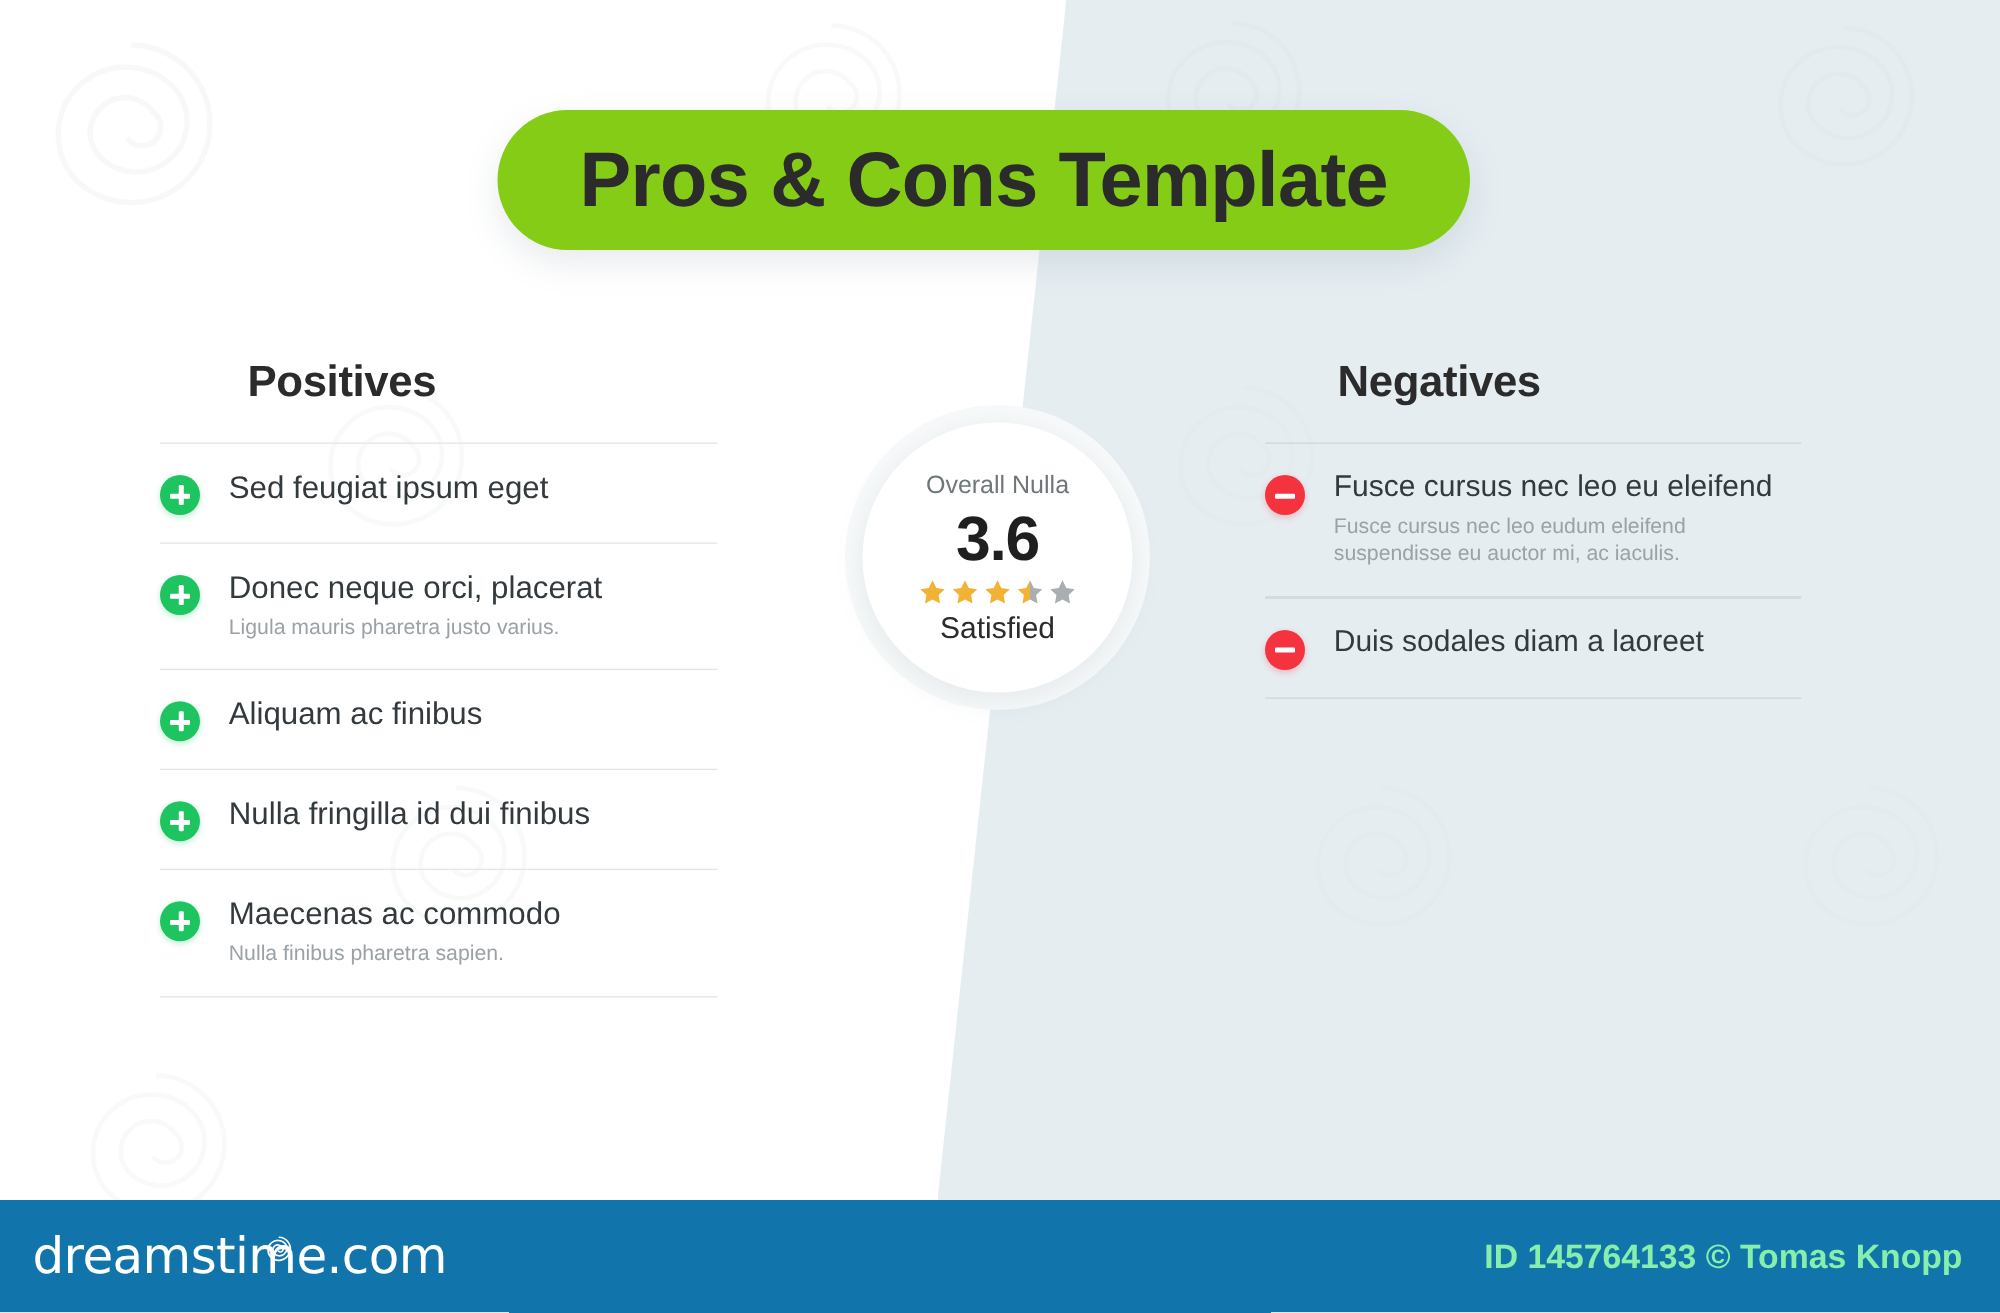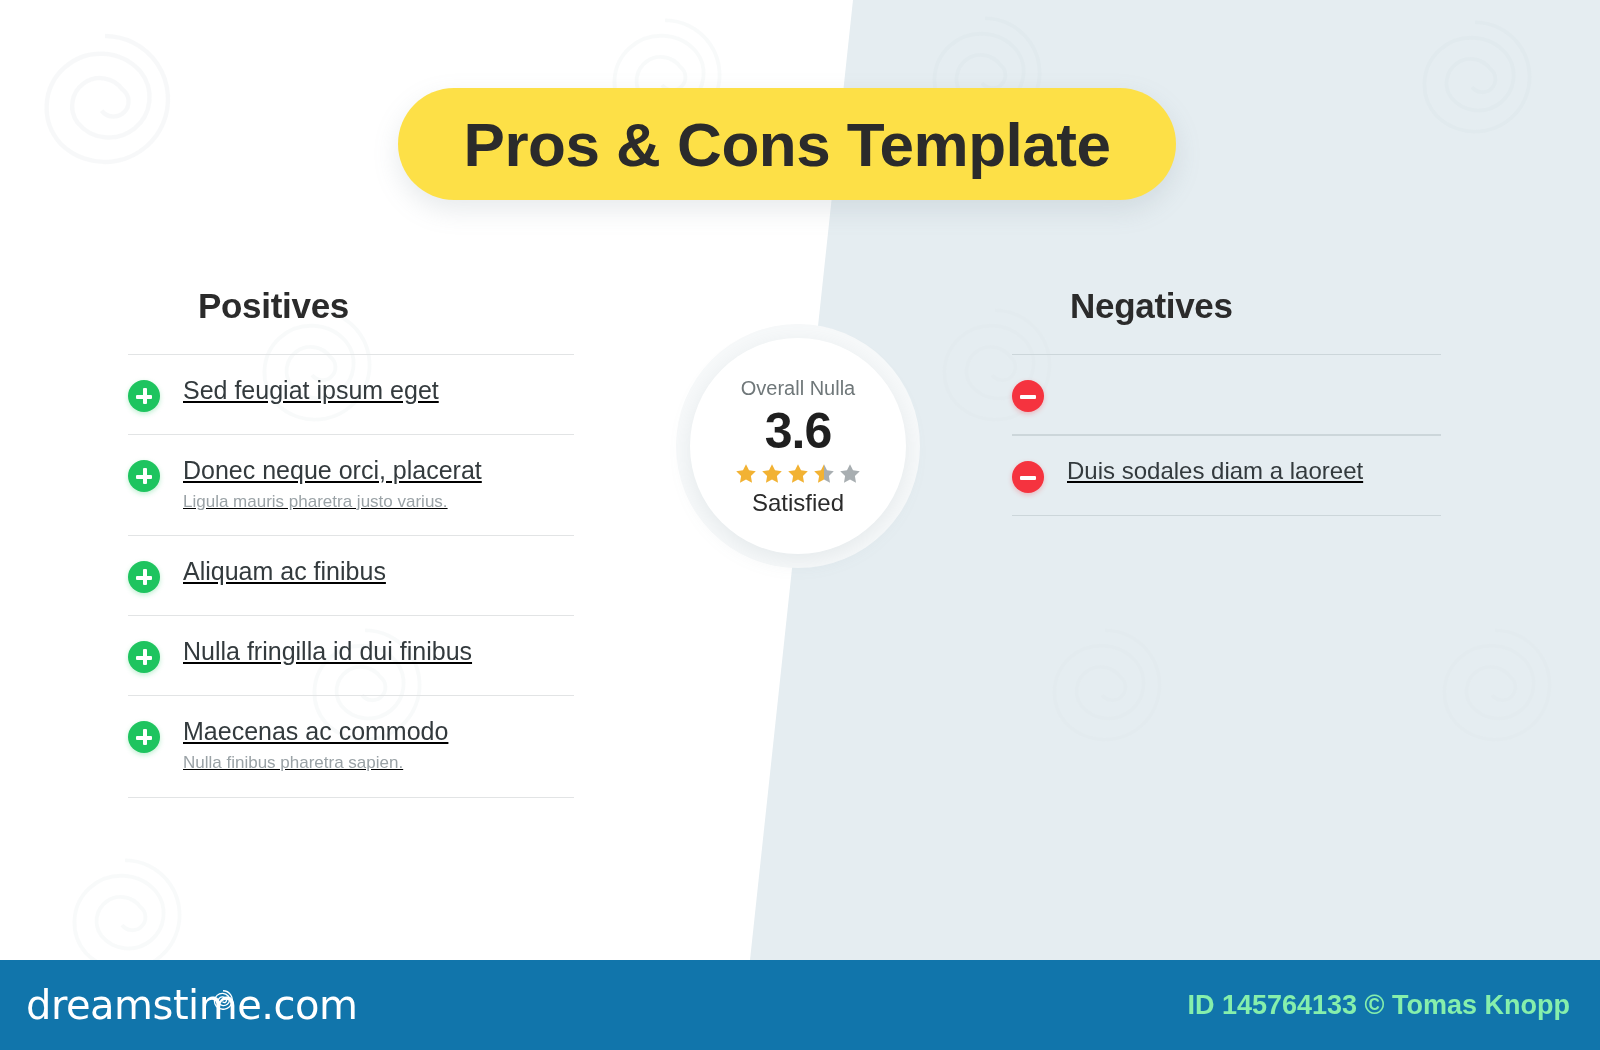--- a/index.html
+++ b/index.html
@@ -40,21 +40,21 @@
   }
   .wm svg { display: block; }
 
   
   .title-pill {
     position: absolute;
     left: 398px;
     top: 88px;
     width: 778px;
     height: 112px;
-    background: #fde047;
+    background: #84cc16;
     border-radius: 56px;
     box-shadow: 0 10px 26px rgba(120,140,150,0.18);
     display: flex;
     align-items: center;
     justify-content: center;
   }
   .title-text {
     font-size: 62px;
     font-weight: bold;
     color: #2b2b2b;
@@ -109,21 +109,21 @@
   .badge-minus::before {
     content: "";
     position: absolute;
     background: #ffffff;
     border-radius: 1px;
   }
   .badge-plus::before { left: 8px; top: 14.5px; width: 16px; height: 4px; }
   .badge-plus::after  { top: 8px; left: 14.5px; height: 16px; width: 4px; }
   .badge-minus::before { left: 8px; top: 14.5px; width: 16px; height: 4px; }
 
-  .item-body { flex: 1 1 auto; text-decoration: underline; }
+  .item-body { flex: 1 1 auto; }
   .item-title {
     font-size: 25px;
     color: #333a3d;
     line-height: 1.08;
     font-weight: normal;
   }
   .col-neg .item-title { font-size: 24px; }
   .item-sub {
     font-size: 17px;
     color: #9aa2a6;
@@ -324,20 +324,24 @@
     </div>
     <div class="divider"></div>
   </div>
 
   <div class="col col-neg">
     <h2 class="col-heading">Negatives</h2>
     <div class="divider" style="margin-top:28px;"></div>
 
     <div class="item">
       <span class="item-badge badge-minus"></span>
+      <div class="item-body">
+        <div class="item-title">Fusce cursus nec leo eu eleifend</div>
+        <div class="item-sub" style="max-width:330px;">Fusce cursus nec leo eudum eleifend suspendisse eu auctor mi, ac iaculis.</div>
+      </div>
     </div>
     <div class="divider"></div>
 
     <div class="divider"></div>
 
     <div class="item">
       <span class="item-badge badge-minus"></span>
       <div class="item-body">
         <div class="item-title">Duis sodales diam a laoreet</div>
       </div>

